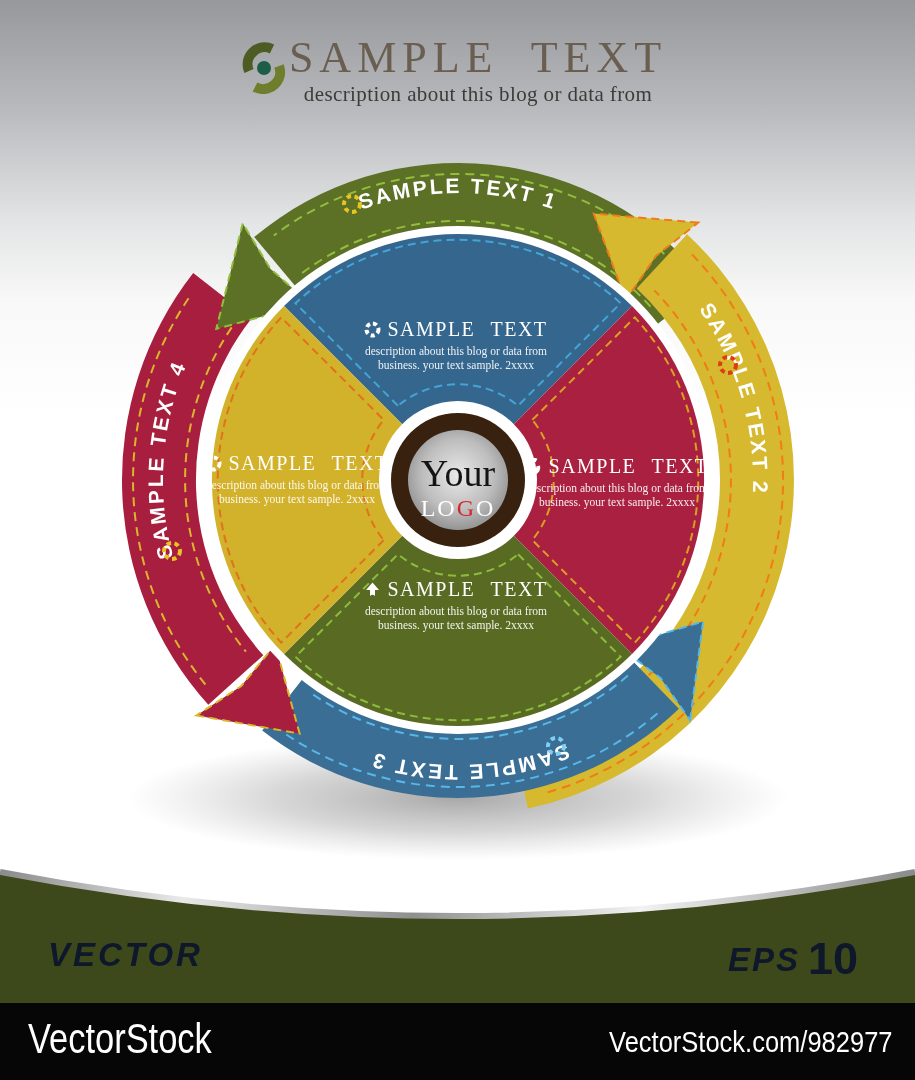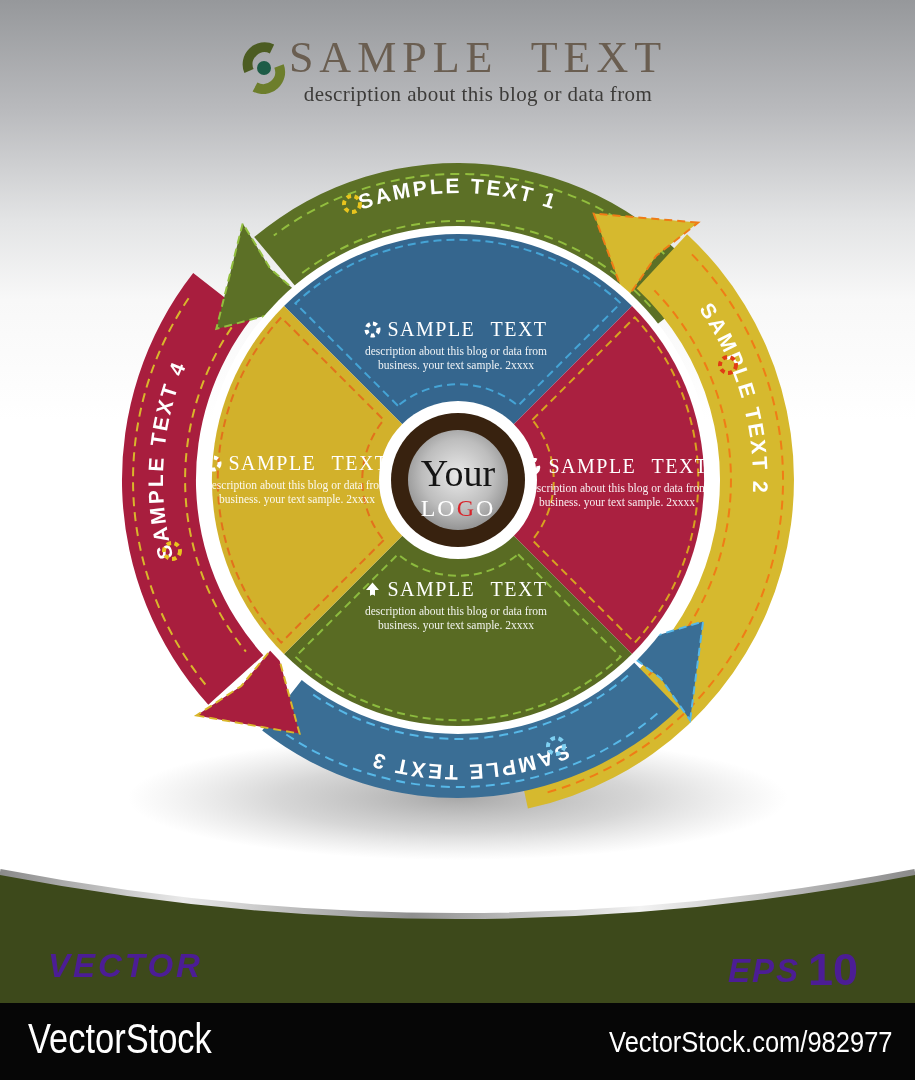--- a/index.html
+++ b/index.html
@@ -13,21 +13,21 @@
   .hdr{position:absolute;left:478px;top:36px;transform:translateX(-50%);text-align:center;width:520px;}
   .hdr-title{font-size:44px;color:#6a5e51;letter-spacing:6px;word-spacing:16px;line-height:1.0;}
   .hdr-sub{font-size:21px;color:#3c3b39;margin-top:2px;letter-spacing:0.4px;}
   .hdr-logo{position:absolute;left:238px;top:42px;}
   
   .q-block{position:absolute;transform:translateX(-50%);text-align:center;color:#fff;width:260px;}
   .q-title{font-size:20px;letter-spacing:1.5px;word-spacing:9px;white-space:nowrap;}
   .q-title .q-icon{vertical-align:-2px;margin-right:6px;}
   .q-desc{font-size:11.5px;line-height:1.18;color:rgba(255,255,255,0.92);margin-top:4px;}
   
-  .banner-text{position:absolute;color:#4c1d95;font-family:"Liberation Sans",sans-serif;font-weight:bold;margin-top:11px;}
+  .banner-text{position:absolute;color:#0f172a;font-family:"Liberation Sans",sans-serif;font-weight:bold;}
   .vector-label{left:48px;top:936px;font-size:33px;font-style:italic;letter-spacing:3px;}
   .eps-label{right:57px;top:933px;font-size:0;text-align:center;}
   .eps-label .eps{font-size:33px;font-style:italic;letter-spacing:2px;vertical-align:baseline;}
   .eps-label .ten{font-size:45px;letter-spacing:0px;margin-left:8px;vertical-align:-3px;}
   
   .footer{position:absolute;left:0;top:1003px;width:915px;height:93px;background:#060606;}
   .footer .brand{position:absolute;left:28px;top:12px;color:#fff;font-family:"Liberation Sans",sans-serif;
     font-size:42px;transform:scaleX(0.82);transform-origin:left center;}
   .footer .url{position:absolute;right:22px;top:22px;color:#fff;font-family:"Liberation Sans",sans-serif;
     font-size:30px;transform:scaleX(0.85);transform-origin:right center;}

